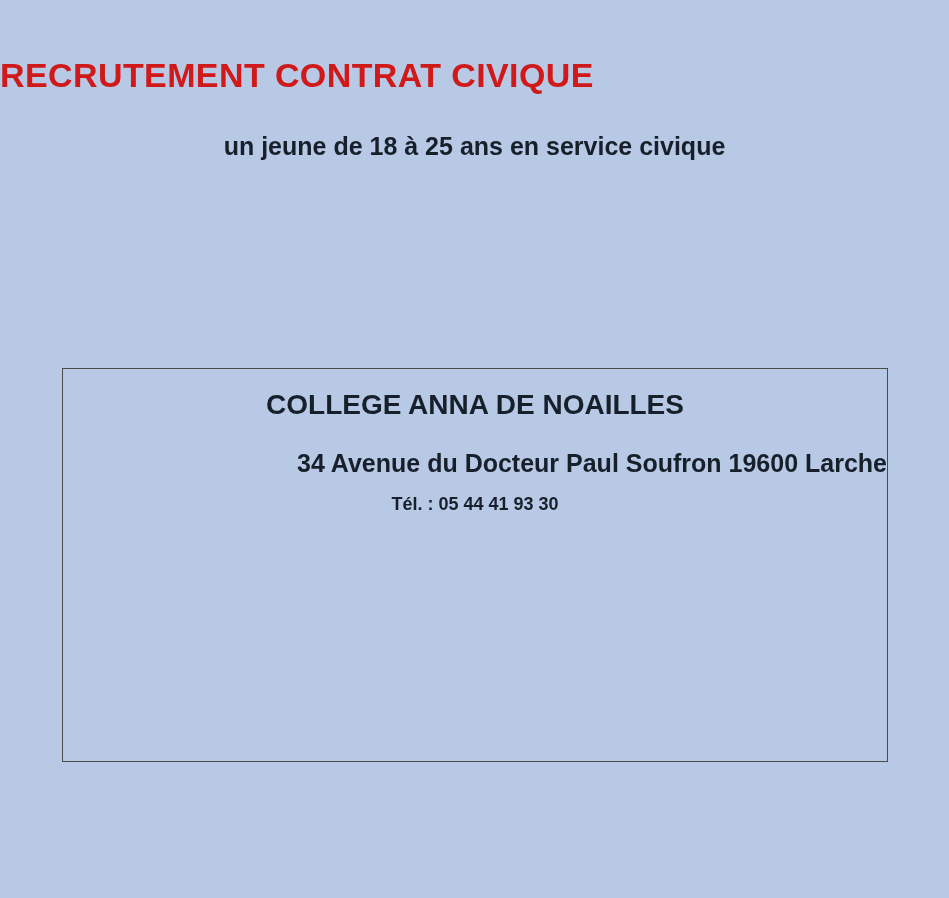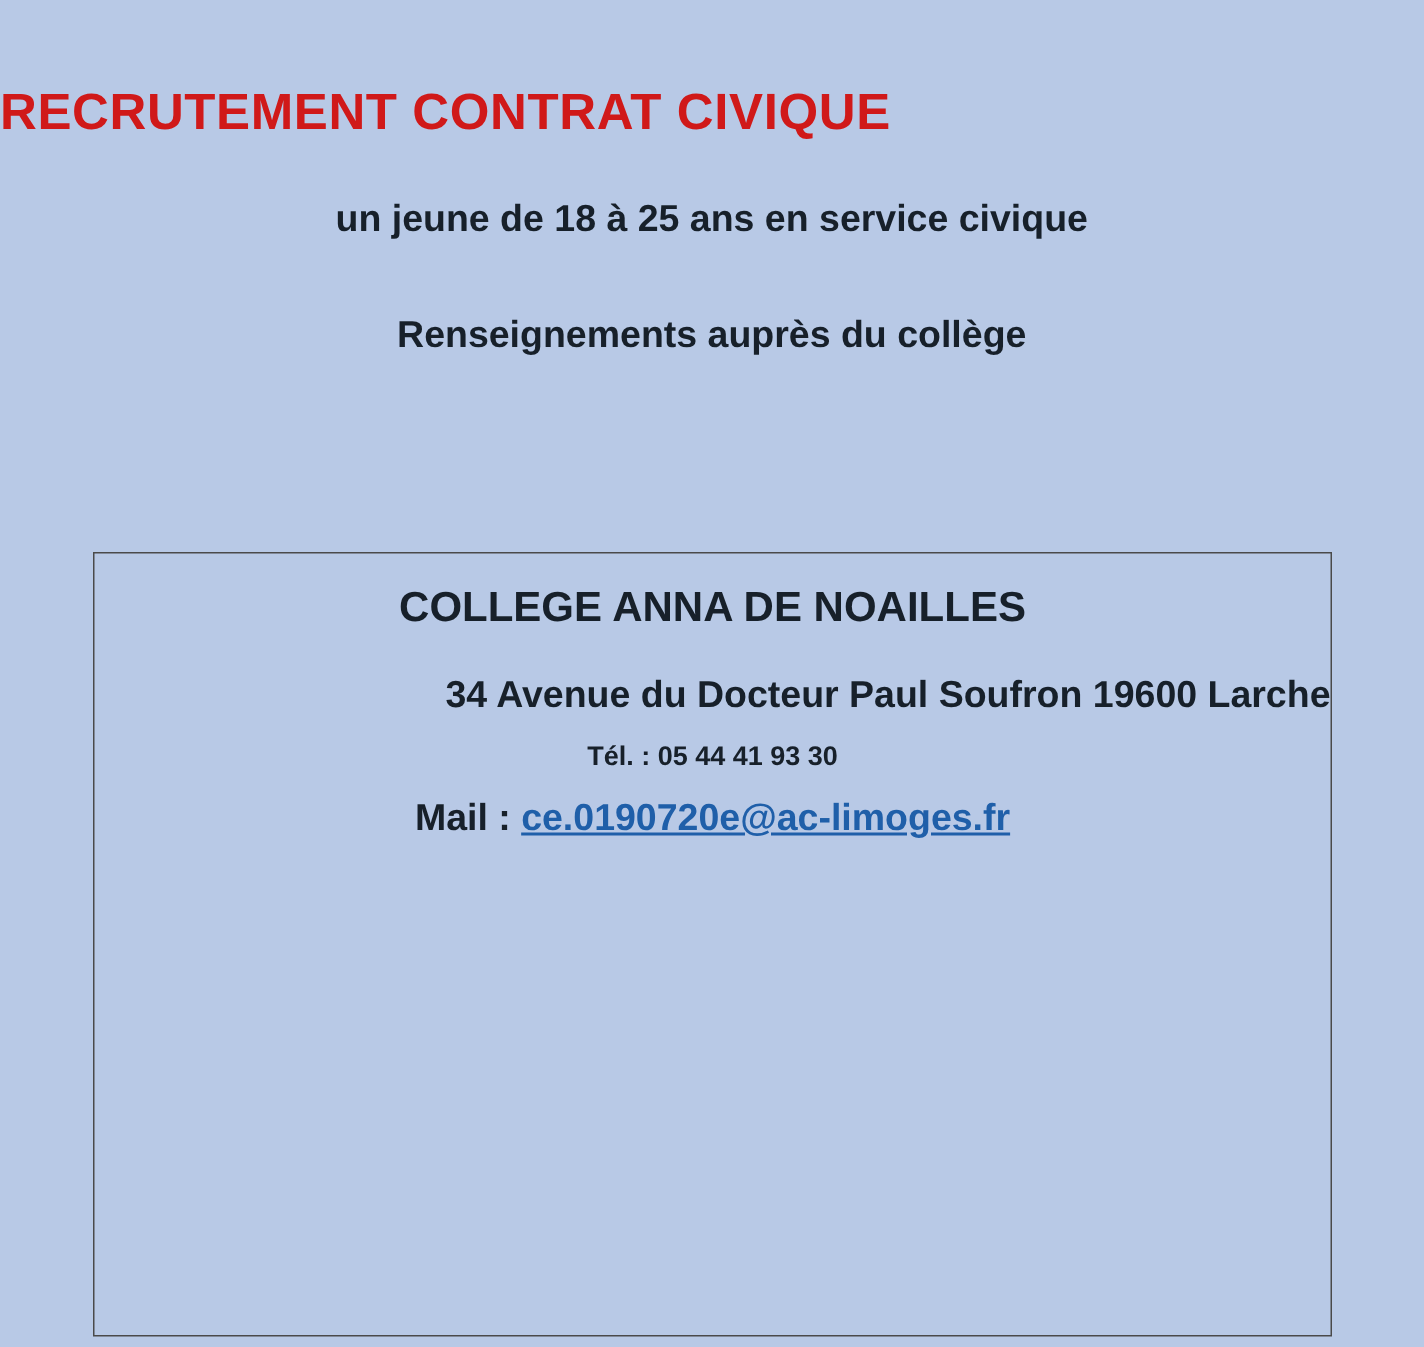--- a/index.html
+++ b/index.html
@@ -49,21 +49,21 @@
     font-size: 25px;
     font-weight: bold;
     margin: 0;
     padding-top: 44px;
   }
   .box {
     position: absolute;
     left: 62px;
     top: 368px;
     width: 826px;
-    height: 523px;
+    height: 394px;
     border: 1px solid #4a4a4a;
     box-sizing: border-box;
   }
   .box-inner {
     padding-top: 14px;
   }
   .school-name {
     text-align: center;
     color: #17202a;
     font-size: 28px;
@@ -105,27 +105,23 @@
 <body>
 
 <div class="poster">
 
   <h1 class="title">RECRUTEMENT CONTRAT CIVIQUE</h1>
 
   <div class="intro">
     <span class="line">un jeune de 18 à 25 ans en service civique</span>
   </div>
 
-  <div class="info-request">Renseignements auprès du collège</div>
 
   <div class="box">
     <div class="box-inner">
       <div class="school-name">COLLEGE ANNA DE NOAILLES</div>
       <div class="address">34 Avenue du Docteur Paul Soufron 19600 Larche</div>
       <div class="phone">Tél. : 05 44 41 93 30</div>
-      <div class="mail-row">
-        <span>Mail : </span><a class="mail-link" href="#">ce.0190720e@ac-limoges.fr</a>
-      </div>
     </div>
 
   </div>
 
 </div>
 
 </body></html>

